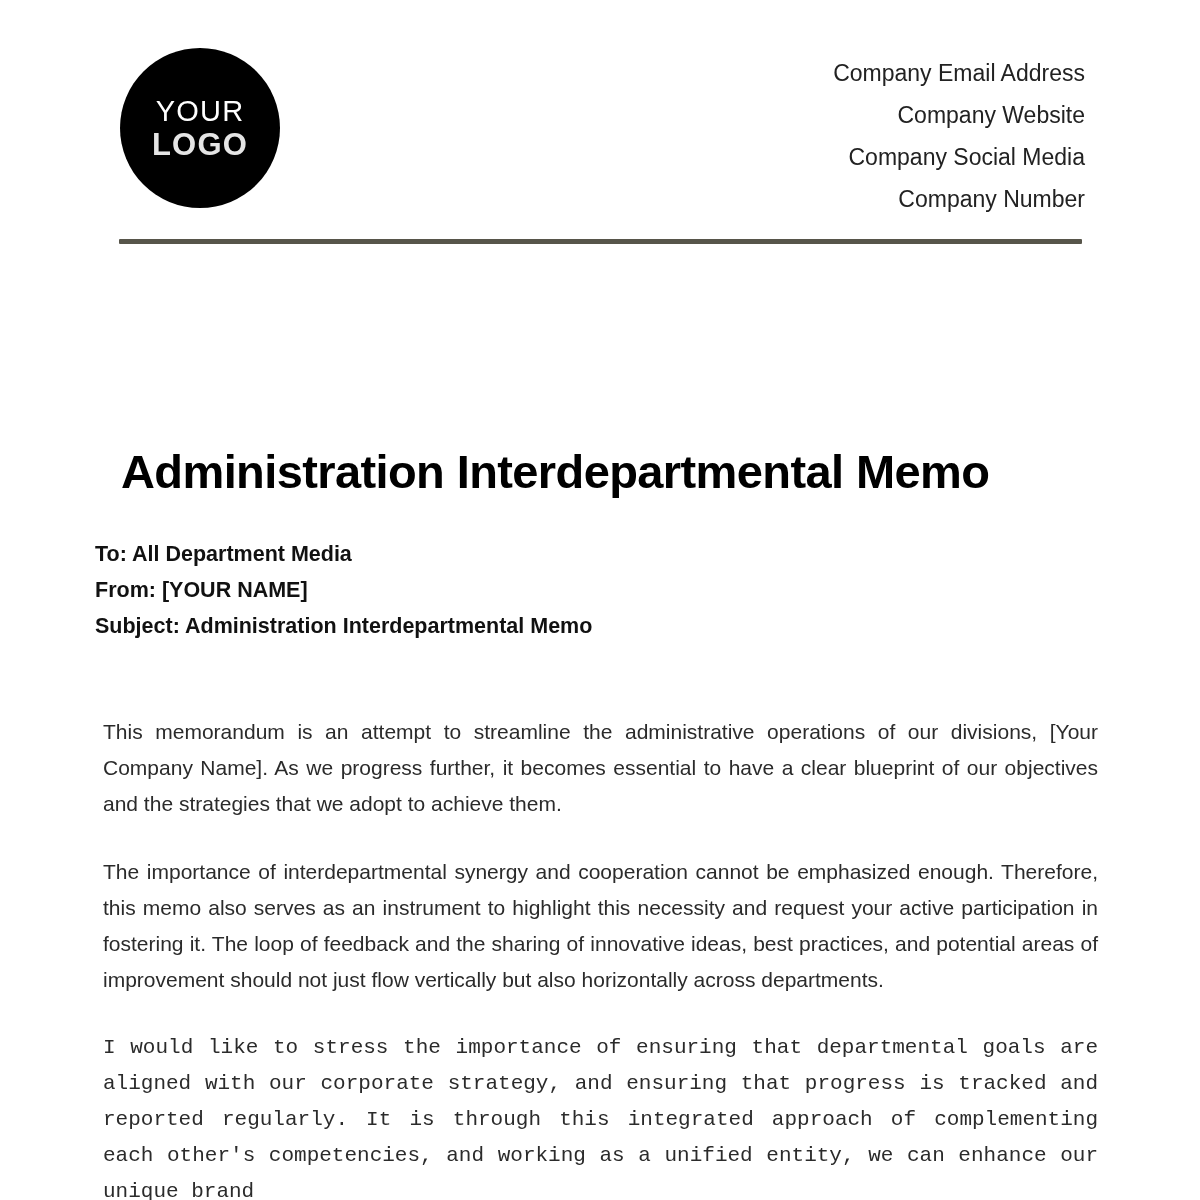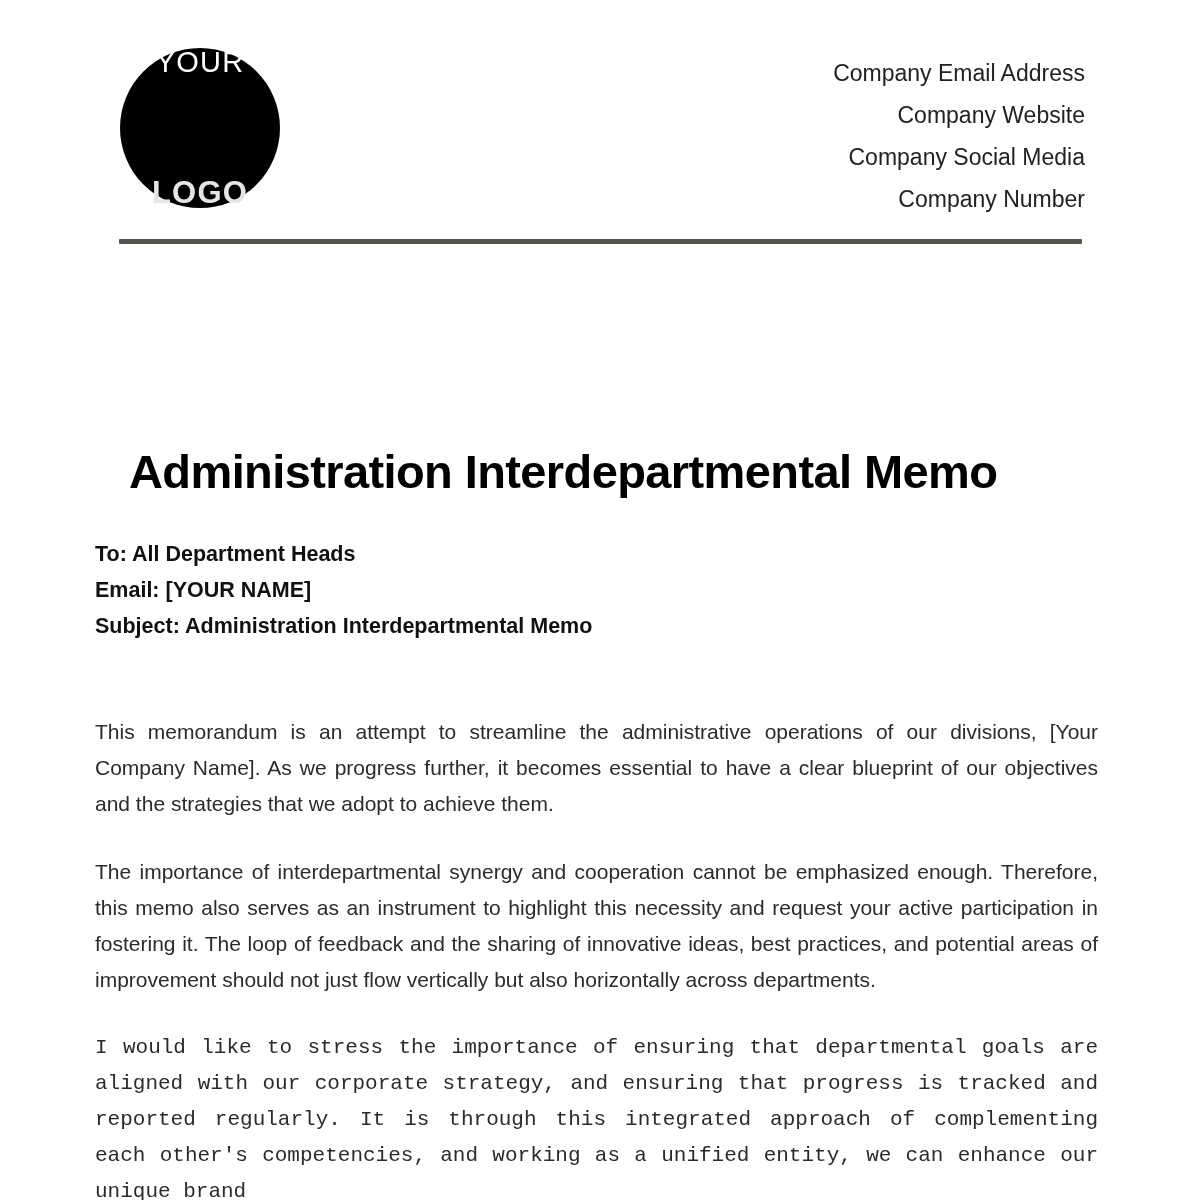--- a/index.html
+++ b/index.html
@@ -37,21 +37,21 @@
     position: absolute;
     left: 120px;
     top: 48px;
     width: 160px;
     height: 160px;
     border-radius: 50%;
     background: #000000;
     display: flex;
     flex-direction: column;
     align-items: center;
-    justify-content: space-between;
+    justify-content: center;
     line-height: 1;
   }
   .logo-line-1 {
     color: #ffffff;
     font-size: 29px;
     font-weight: 400;
     letter-spacing: 1.2px;
     margin-bottom: 3px;
   }
   .logo-line-2 {
@@ -89,21 +89,20 @@
   .doc-title {
     position: absolute;
     left: 121px;
     top: 414px;
     width: 980px;
     font-size: 47px;
     font-weight: 700;
     letter-spacing: -0.6px;
     color: #000000;
     line-height: 1.15;
-    margin-left: 8px;
   }
 
   .memo-meta {
     position: absolute;
     left: 95px;
     top: 536px;
     width: 1005px;
   }
   .memo-meta-line {
     font-size: 21.5px;
@@ -119,21 +118,21 @@
     top: 714px;
     width: 1003px;
   }
   .memo-paragraph {
     font-size: 21px;
     font-weight: 400;
     color: #2b2b2b;
     line-height: 36px;
     text-align: justify;
     text-justify: inter-word;
-    margin: 0 0 32px 0;
+    margin: 0 0 32px 8px;
   }
   .memo-paragraph:last-child {
     margin-bottom: 0;
   }
   
   .memo-paragraph.clipped {
     text-align: justify;
     font-family: Liberation Mono, monospace;
   }
 </style>
@@ -155,22 +154,22 @@
       <div class="contact-line">Company Social Media</div>
       <div class="contact-line">Company Number</div>
     </div>
 
     <div class="header-rule"></div>
   </div>
 
   <h1 class="doc-title">Administration Interdepartmental Memo</h1>
 
   <div class="memo-meta">
-    <div class="memo-meta-line">To: All Department Heads</div>
-    <div class="memo-meta-line">Email: [YOUR NAME]</div>
+    <div class="memo-meta-line">To: All Department Media</div>
+    <div class="memo-meta-line">From: [YOUR NAME]</div>
     <div class="memo-meta-line">Subject: Administration Interdepartmental Memo</div>
   </div>
 
   <div class="memo-body">
     <p class="memo-paragraph">This memorandum is an attempt to streamline the administrative operations of our divisions, [Your Company Name]. As we progress further, it becomes essential to have a clear blueprint of our objectives and the strategies that we adopt to achieve them.</p>
     <p class="memo-paragraph">The importance of interdepartmental synergy and cooperation cannot be emphasized enough. Therefore, this memo also serves as an instrument to highlight this necessity and request your active participation in fostering it. The loop of feedback and the sharing of innovative ideas, best practices, and potential areas of improvement should not just flow vertically but also horizontally across departments.</p>
     <p class="memo-paragraph clipped">I would like to stress the importance of ensuring that departmental goals are aligned with our corporate strategy, and ensuring that progress is tracked and reported regularly. It is through this integrated approach of complementing each other's competencies, and working as a unified entity, we can enhance our unique brand</p>
   </div>
 
 </div>

